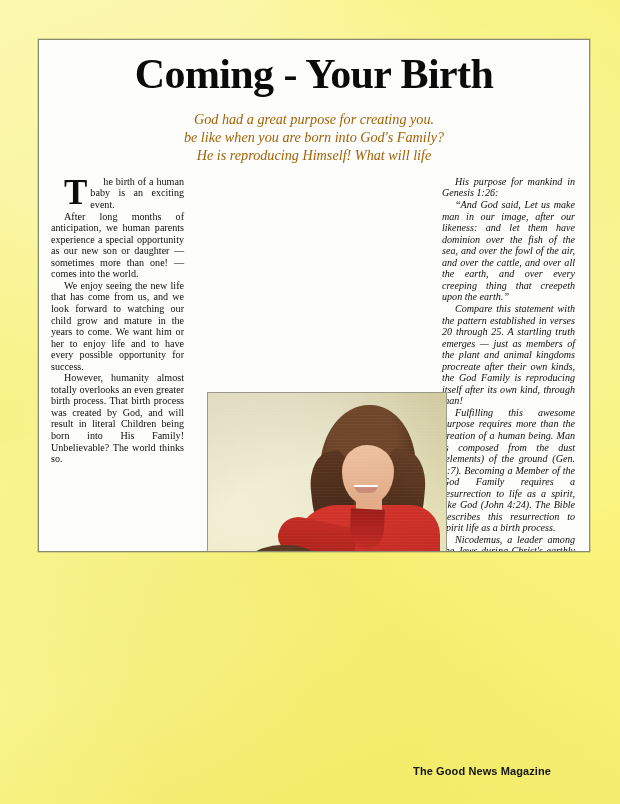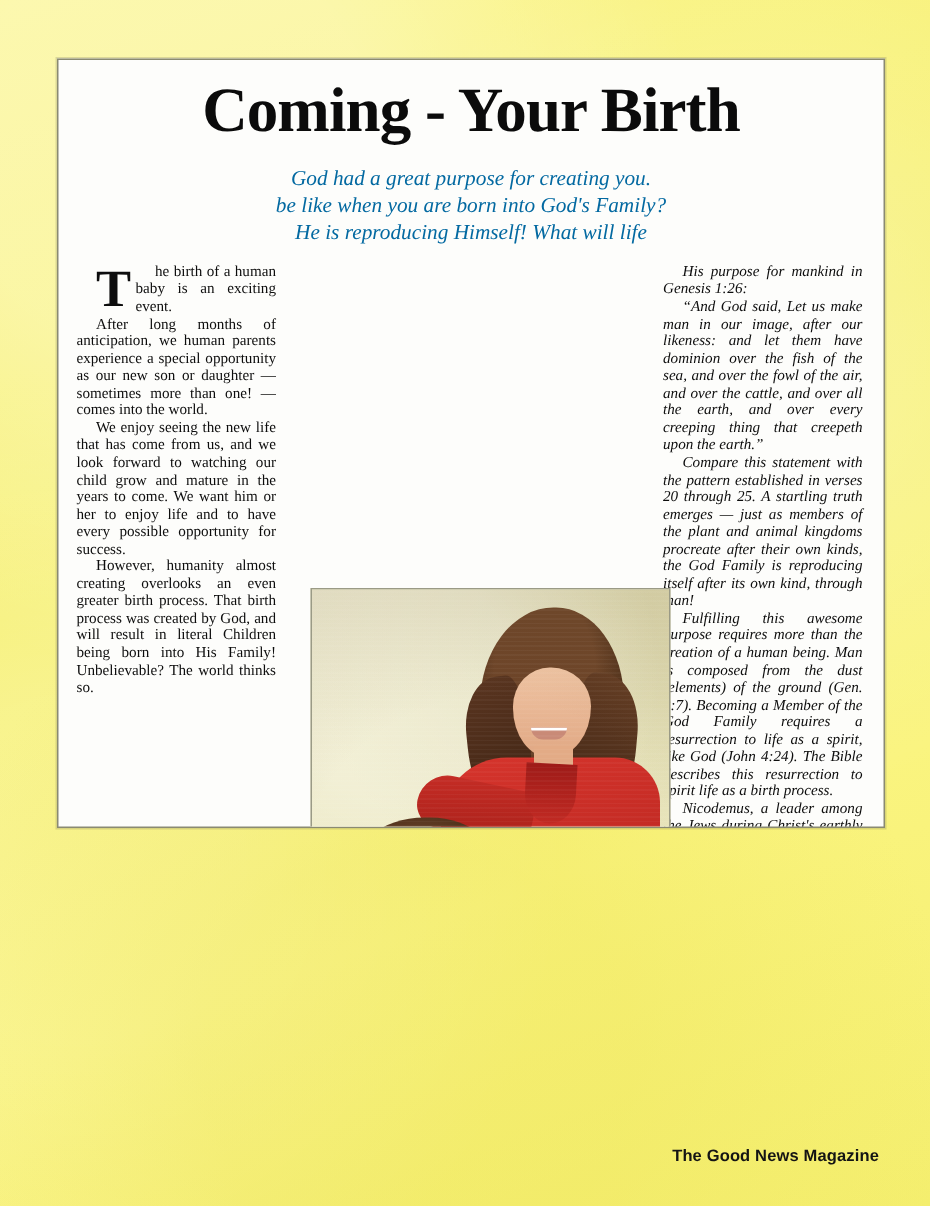--- a/index.html
+++ b/index.html
@@ -43,21 +43,21 @@
     color:#0b0b0b;
     margin:14px 18px 0 18px;
   }
   .headline .l2{display:block;}
 
   .deck{
     text-align:center;
     font-style:italic;
     font-size:14.2px;
     line-height:1.30;
-    color:#0369a1;
+    color:#a16207;
     margin:14px 56px 0 56px;
     font-family:"Liberation Serif", serif;
   }
   .deck span{display:block;}
 
   .byline{
     text-align:center;
     font-family:"Liberation Sans", sans-serif;
     font-size:8.6px;
     color:#2a2a2a;
@@ -278,21 +278,21 @@
     background:
       repeating-linear-gradient(0deg, rgba(255,255,255,.035) 0 1px, transparent 1px 3px),
       radial-gradient(circle at 50% 50%, transparent 55%, rgba(120,100,60,.16) 100%);
     pointer-events:none;
   }
 
   
   #footer{
     position:absolute;left:0;top:765px;width:620px;
     text-align:right;
-    padding-right:34px;
+    padding-right:69px;
     box-sizing:border-box;
     font-family:"Liberation Sans", sans-serif;
     font-weight:bold;
     font-size:11px;
     color:#141414;
     letter-spacing:.1px;
   }
 </style>
 </head>
 <body>
@@ -311,21 +311,21 @@
       <span>He is reproducing Himself! What will life</span>
     </div>
 
 
     <div id="cols">
 
       <div class="col" id="col1">
         <p><span class="dropcap">T</span><span>he birth of a human baby is an exciting event.</span></p>
         <p>After long months of anticipation, we human parents experience a special opportunity as our new son or daughter — sometimes more than one! — comes into the world.</p>
         <p>We enjoy seeing the new life that has come from us, and we look forward to watching our child grow and mature in the years to come. We want him or her to enjoy life and to have every possible opportunity for success.</p>
-        <p>However, humanity almost creating overlooks an even greater birth process. That birth process was created by God, and will result in literal Children being born into His Family! Unbelievable? The world thinks so.</p>
+        <p>However, humanity almost totally overlooks an even greater birth process. That birth process was created by God, and will result in literal Children being born into His Family! Unbelievable? The world thinks so.</p>
       </div>
 
       <div id="col1lower">
         <p>Much of mankind believes that after death, the souls of human beings go flitting off into the universe somewhere to sit at Jesus' feet for eternity, or perhaps even to enter into another life as an animal or another person. Other people wonder if a Creator exists at all and, if He does, so</p>
       </div>
 
       <div id="col2">
         <p>what? Others totally deny the existence of a God and live materialistic lives.</p>
         <p>But the truth is plain. God plans to bring more Members into His Family, which today consists of God the Father and Jesus Christ. God states</p>
       </div>

